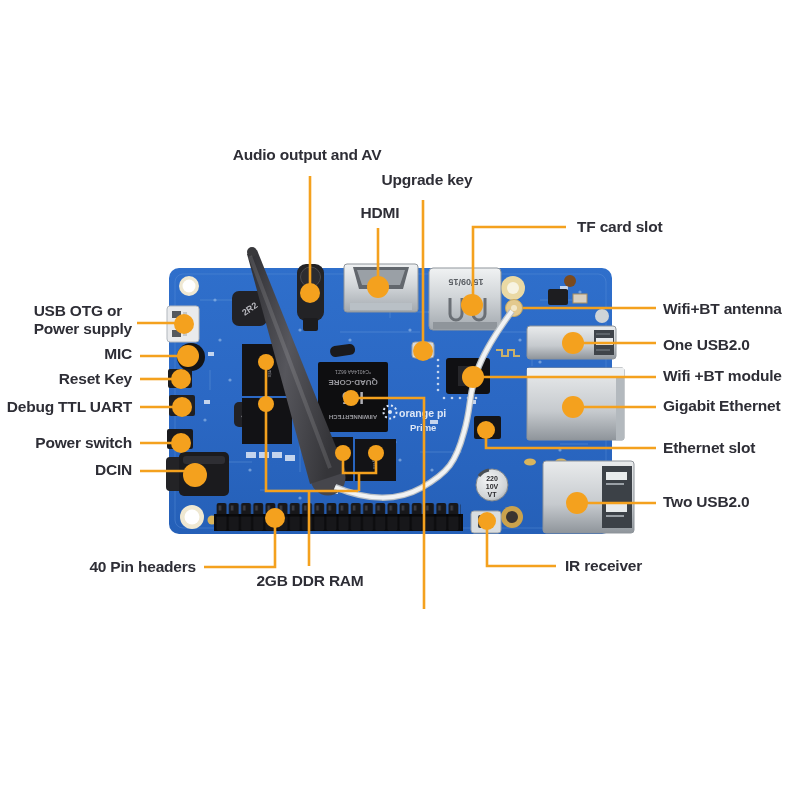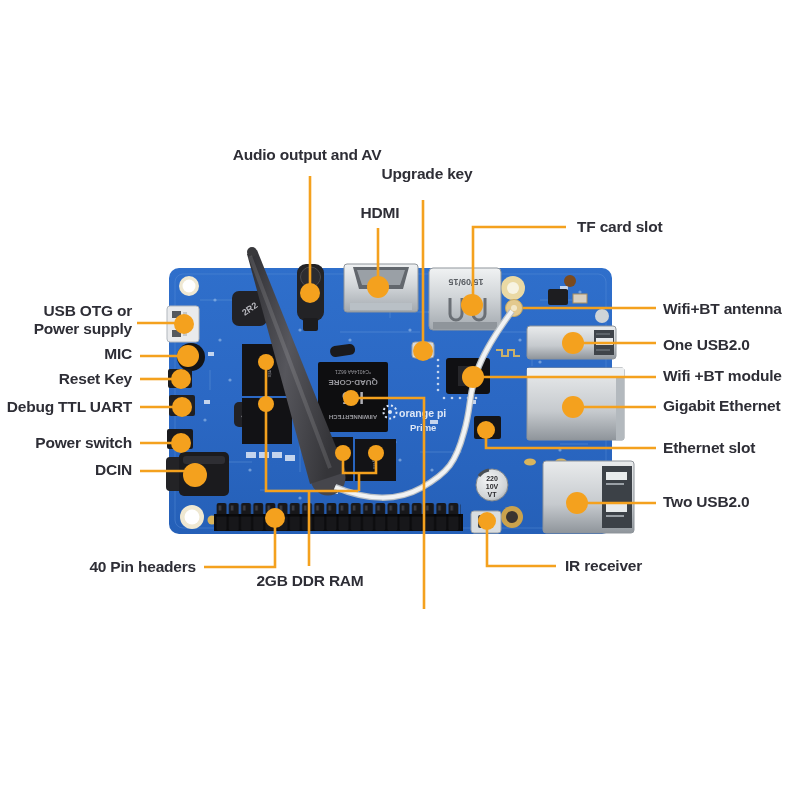--- a/index.html
+++ b/index.html
@@ -2,21 +2,21 @@
 <html><head>
 <meta charset="utf-8">
 <style>
   html,body{margin:0;padding:0;background:#ffffff;}
   #stage{position:relative;width:800px;height:800px;background:#fff;overflow:hidden;
          font-family:"Liberation Sans",sans-serif;}
   #stage svg{position:absolute;left:0;top:0;}
   .lbl{position:absolute;font:700 15.5px/1.15 "Liberation Sans",sans-serif;
        color:#2e2e36;white-space:nowrap;letter-spacing:-0.2px;}
   .ctr{transform:translateX(-50%);text-align:left;}
-  .rt{text-align:right;}
+  .rt{}
   .sup{font-size:10px;position:relative;top:-5px;}
   .soc-line{display:block;}
 </style>
 </head>
 <body>
 
 <div id="stage">
 
 <svg width="800" height="800" viewBox="0 0 800 800">
   <defs>
@@ -334,21 +334,21 @@
     <circle cx="184" cy="324" r="10"></circle>
     <circle cx="188" cy="356" r="11"></circle>
     <circle cx="181" cy="379" r="10"></circle>
     <circle cx="182" cy="407" r="10"></circle>
     <circle cx="181" cy="443" r="10"></circle>
     <circle cx="195" cy="475" r="12"></circle>
   </g>
 </svg>
 
 <div class="lbl ctr" style="left:307px;top:146px">Audio output and AV</div>
-<div class="lbl ctr" style="left:427px;top:165px">Upgrade key</div>
+<div class="lbl ctr" style="left:427px;top:171px">Upgrade key</div>
 <div class="lbl ctr" style="left:380px;top:204px">HDMI</div>
 <div class="lbl" style="left:577px;top:218px">TF card slot</div>
 
 <div class="lbl rt" style="right:668px;top:302px">
   <span class="soc-line">USB OTG or</span>
   <span class="soc-line">Power supply</span>
 </div>
 <div class="lbl rt" style="right:668px;top:345px">MIC</div>
 <div class="lbl rt" style="right:668px;top:370px">Reset Key</div>
 <div class="lbl rt" style="right:668px;top:398px">Debug TTL UART</div>

